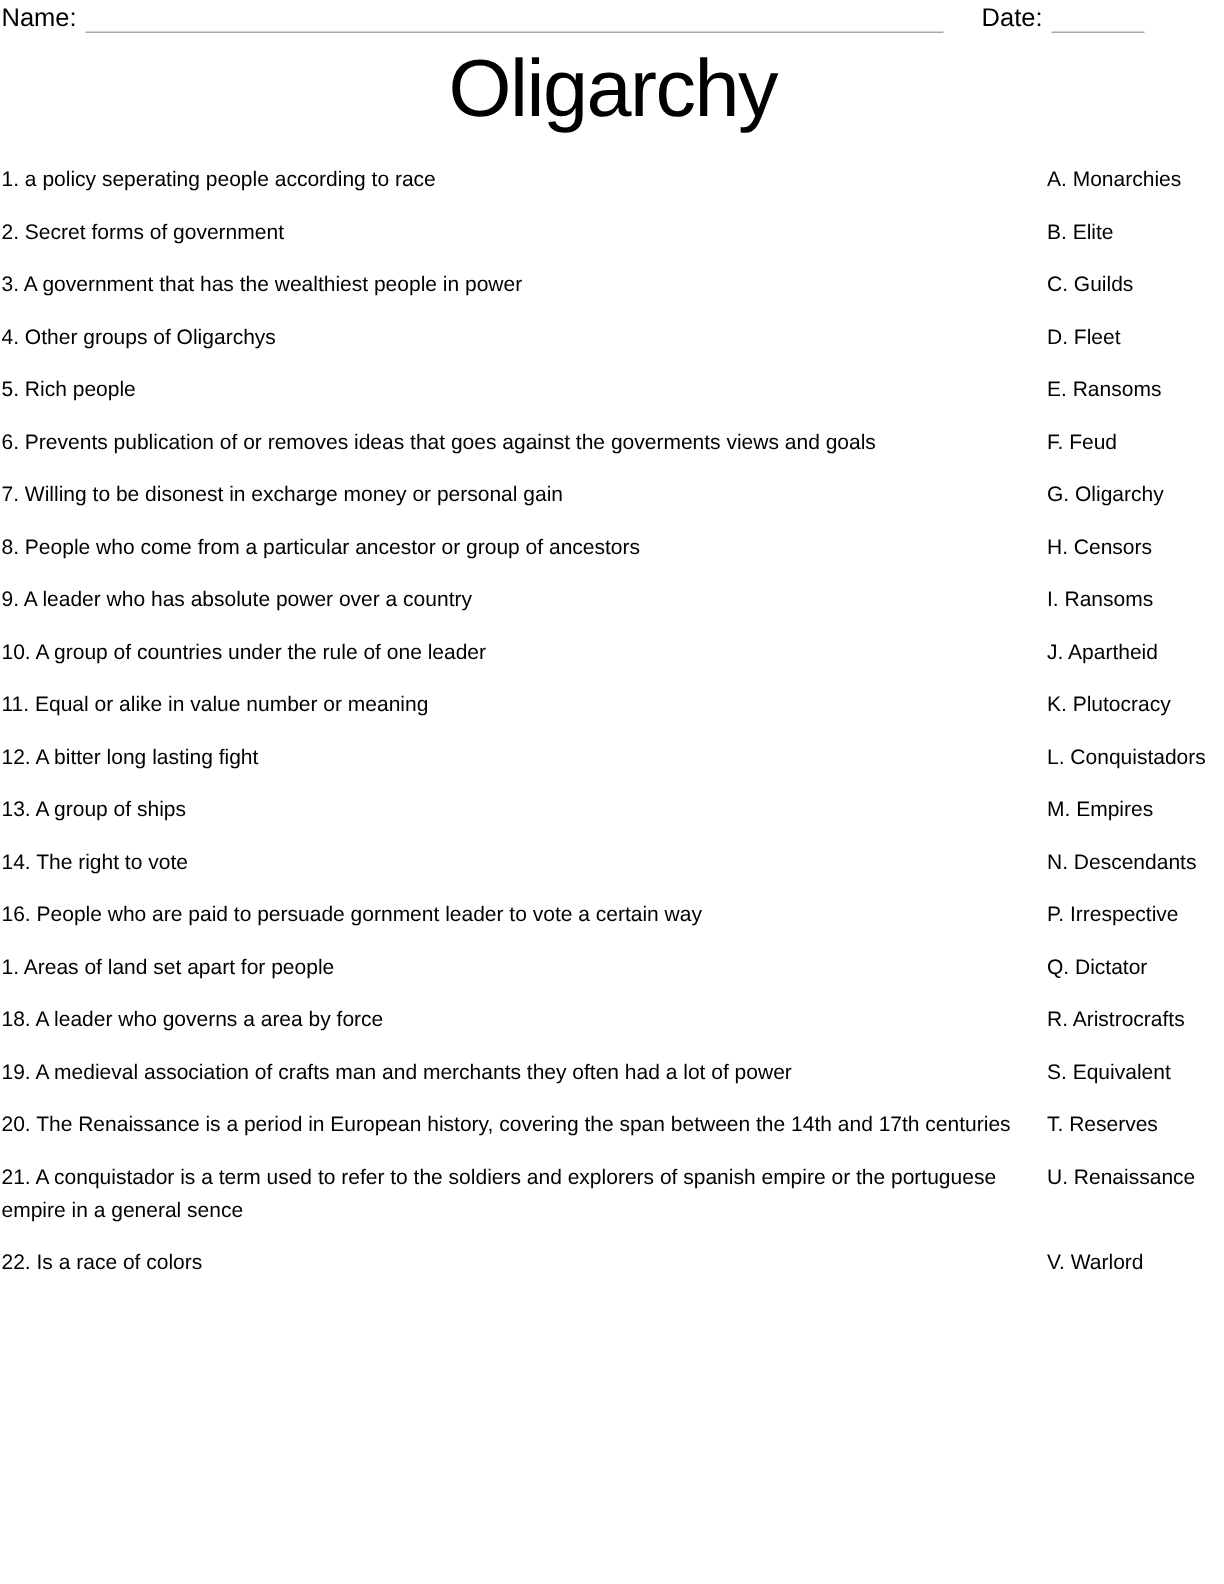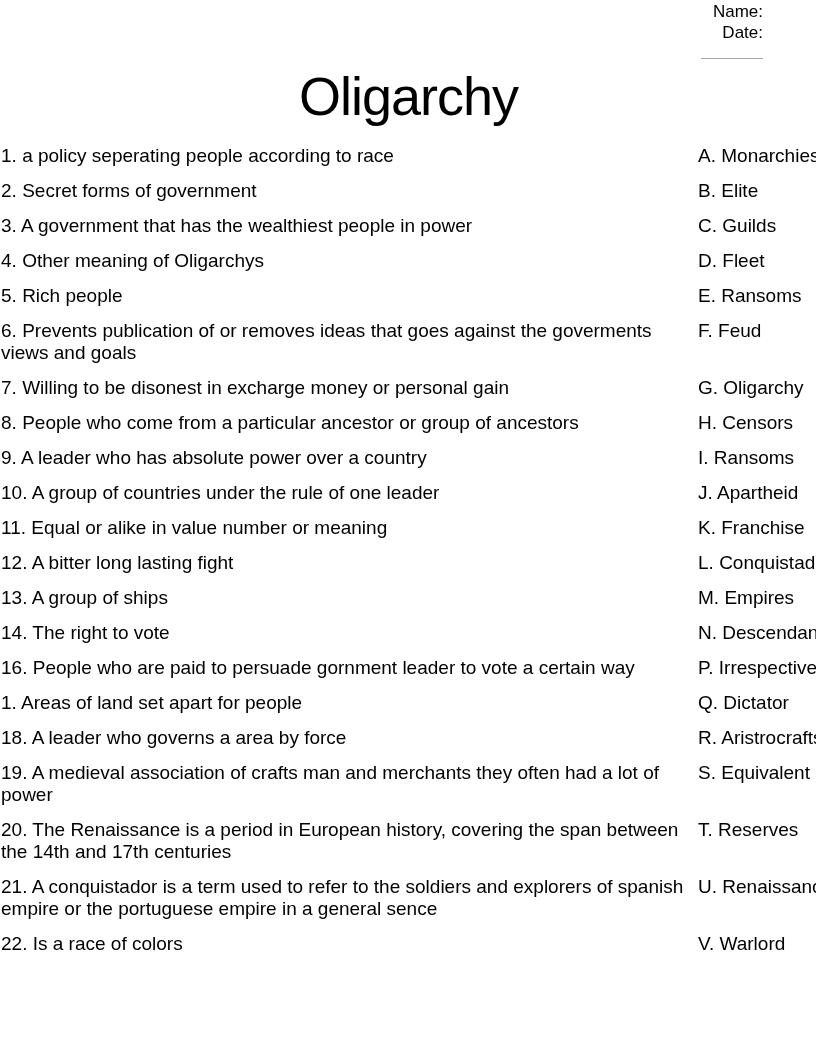--- a/index.html
+++ b/index.html
@@ -13,21 +13,20 @@
     color: #000000;
     background: #ffffff;
   }
   
   .header-row {
     display: flex;
     align-items: flex-end;
     font-size: 17px;
     line-height: 20px;
     padding-right: 53px;
-    flex-direction: column;
   }
   .header-label { white-space: nowrap; }
   .name-line {
     flex: 1;
     height: 15px;
     margin-left: 6px;
     margin-right: 25px;
     border-bottom: 1px solid #a8a8a8;
   }
   .date-line {
@@ -44,21 +43,21 @@
     text-align: center;
     letter-spacing: -1px;
     line-height: 1.15;
     font-family: "Liberation Sans", sans-serif;
   }
   
   .rows { }
   .row {
     display: flex;
     align-items: flex-start;
-    font-size: 19px;
+    font-size: 14px;
     line-height: 22px;
     margin-bottom: 13px;
   }
   .q-cell {
     flex: none;
     box-sizing: border-box;
     width: 697px;
     padding-right: 14px;
   }
   .a-cell {
@@ -90,21 +89,21 @@
     <div class="q-cell"><span>2.</span> <span>Secret forms of government</span></div>
     <div class="a-cell"><span>B.</span> <span>Elite</span></div>
   </div>
 
   <div class="row">
     <div class="q-cell"><span>3.</span> <span>A government that has the wealthiest people in power</span></div>
     <div class="a-cell"><span>C.</span> <span>Guilds</span></div>
   </div>
 
   <div class="row">
-    <div class="q-cell"><span>4.</span> <span>Other meaning of Oligarchys</span></div>
+    <div class="q-cell"><span>4.</span> <span>Other groups of Oligarchys</span></div>
     <div class="a-cell"><span>D.</span> <span>Fleet</span></div>
   </div>
 
   <div class="row">
     <div class="q-cell"><span>5.</span> <span>Rich people</span></div>
     <div class="a-cell"><span>E.</span> <span>Ransoms</span></div>
   </div>
 
   <div class="row">
     <div class="q-cell"><span>6.</span> <span>Prevents publication of or removes ideas that goes against the goverments views and goals</span></div>
@@ -126,21 +125,21 @@
     <div class="a-cell"><span>I.</span> <span>Ransoms</span></div>
   </div>
 
   <div class="row">
     <div class="q-cell"><span>10.</span> <span>A group of countries under the rule of one leader</span></div>
     <div class="a-cell"><span>J.</span> <span>Apartheid</span></div>
   </div>
 
   <div class="row">
     <div class="q-cell"><span>11.</span> <span>Equal or alike in value number or meaning</span></div>
-    <div class="a-cell"><span>K.</span> <span>Franchise</span></div>
+    <div class="a-cell"><span>K.</span> <span>Plutocracy</span></div>
   </div>
 
   <div class="row">
     <div class="q-cell"><span>12.</span> <span>A bitter long lasting fight</span></div>
     <div class="a-cell"><span>L.</span> <span>Conquistadors</span></div>
   </div>
 
   <div class="row">
     <div class="q-cell"><span>13.</span> <span>A group of ships</span></div>
     <div class="a-cell"><span>M.</span> <span>Empires</span></div>

